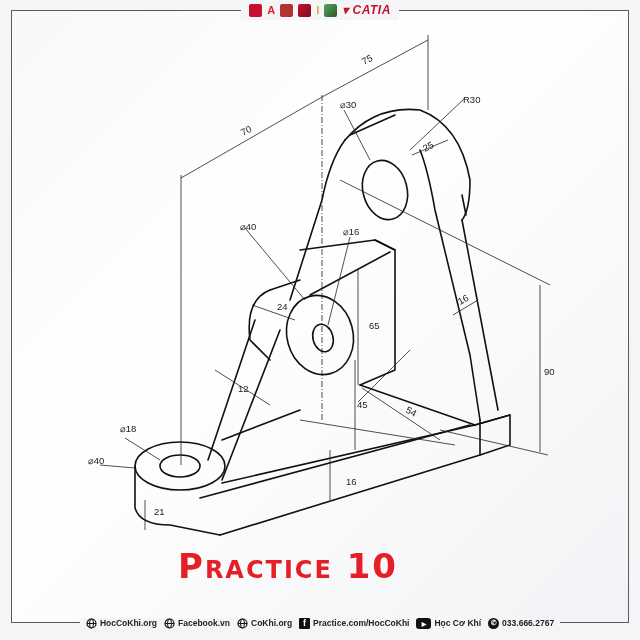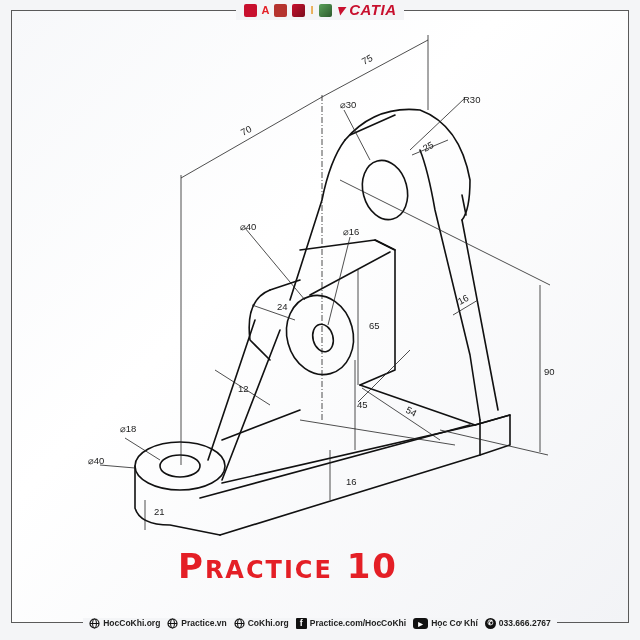--- a/index.html
+++ b/index.html
@@ -2,21 +2,21 @@
 <html><head>
 <meta charset="utf-8">
 <style>
   html, body { margin:0; padding:0; }
   body { width:640px; height:640px; background:#f4f5f7; position:relative; overflow:hidden; font-family:"Liberation Sans", sans-serif; }
   .frame { position:absolute; left:11px; top:10px; width:618px; height:613px; border:1.5px solid #5a5a5a; box-sizing:border-box; background:linear-gradient(135deg,#f7f8fa 0%,#ffffff 40%,#f2f3f6 100%); }
   .topbar { position:absolute; top:0; left:0; width:640px; height:20px; display:flex; justify-content:center; align-items:center; }
   .topbar .logos { background:#f4f5f7; padding:0 8px; display:flex; gap:5px; align-items:center; height:20px; }
   .logo { font-size:11px; font-weight:bold; line-height:14px; display:inline-block; }
   .logo.box { width:13px; height:13px; border-radius:2px; }
-  .catia { color:#c8102e; font-size:15px; font-style:italic; font-weight:bold; letter-spacing:0.5px; }
+  .catia { color:#c8102e; font-size:12px; font-style:italic; font-weight:bold; letter-spacing:0.5px; }
   .drawing { position:absolute; left:0; top:0; width:640px; height:640px; }
   .title { position:absolute; top:546px; left:0; width:576px; text-align:center; color:#e41f26; font-weight:bold; font-size:34px; letter-spacing:2px; font-family:"DejaVu Sans", sans-serif; }
   .footer { position:absolute; top:613px; left:0; width:640px; height:20px; display:flex; justify-content:center; align-items:center; }
   .footer .items { background:#f4f5f7; padding:0 6px; display:flex; gap:7px; align-items:center; font-size:8.5px; color:#222; font-weight:bold; }
   .fitem { display:flex; align-items:center; gap:3px; }
   .ficon { width:11px; height:11px; display:inline-flex; align-items:center; justify-content:center; }
   .dim { font-size:9.5px; fill:#222; font-family:"Liberation Sans", sans-serif; }
 </style>
 </head>
 <body>
@@ -133,21 +133,21 @@
       <span>HocCoKhi.org</span>
     </span>
     <span class="fitem">
       <span class="ficon">
         <svg width="11" height="11" viewBox="0 0 11 11">
             <circle cx="5.5" cy="5.5" r="4.5" fill="none" stroke="#111" stroke-width="1.2"></circle>
             <ellipse cx="5.5" cy="5.5" rx="2" ry="4.5" fill="none" stroke="#111"></ellipse>
             <line x1="1" y1="5.5" x2="10" y2="5.5" stroke="#111"></line>
           </svg>
       </span>
-      <span>Practice.vn</span>
+      <span>Facebook.vn</span>
     </span>
     <span class="fitem">
       <span class="ficon">
         <svg width="11" height="11" viewBox="0 0 11 11">
             <circle cx="5.5" cy="5.5" r="4.5" fill="none" stroke="#111" stroke-width="1.2"></circle>
             <ellipse cx="5.5" cy="5.5" rx="2" ry="4.5" fill="none" stroke="#111"></ellipse>
             <line x1="1" y1="5.5" x2="10" y2="5.5" stroke="#111"></line>
           </svg>
       </span>
       <span>CoKhi.org</span>

